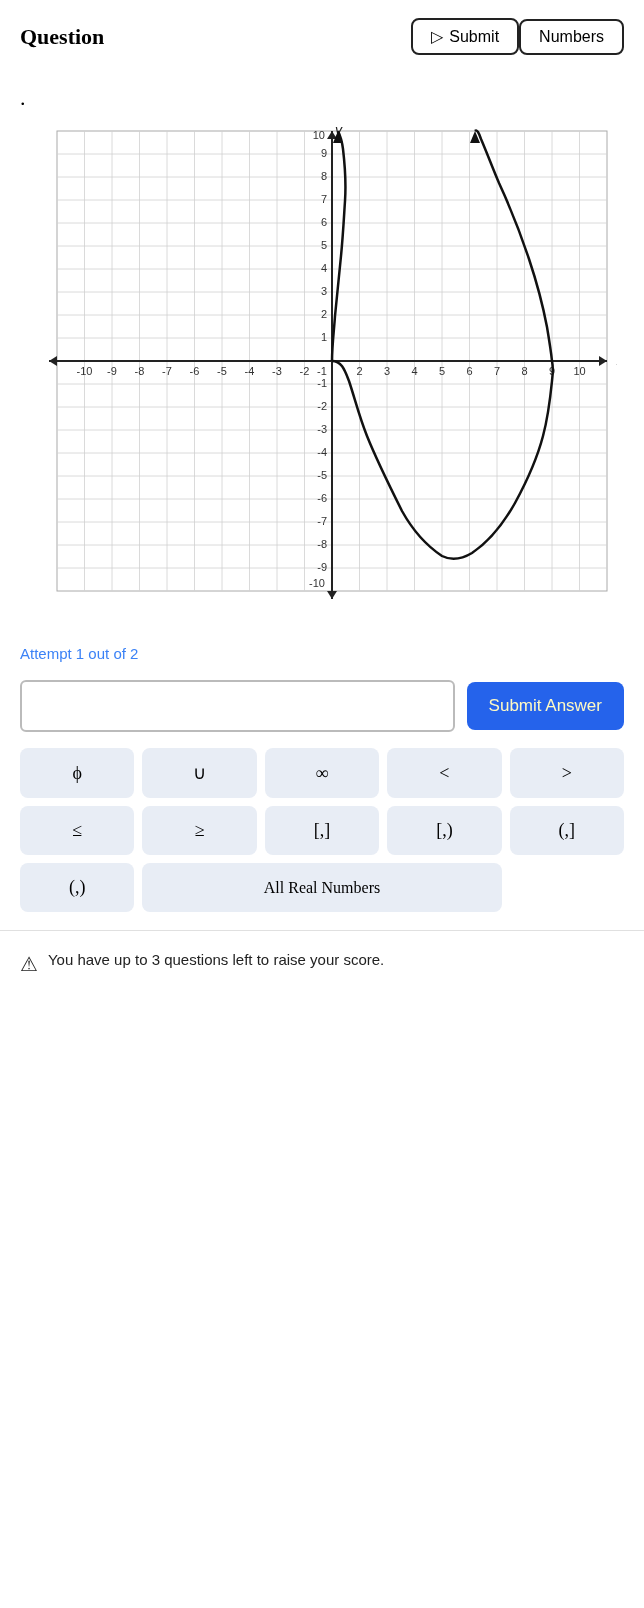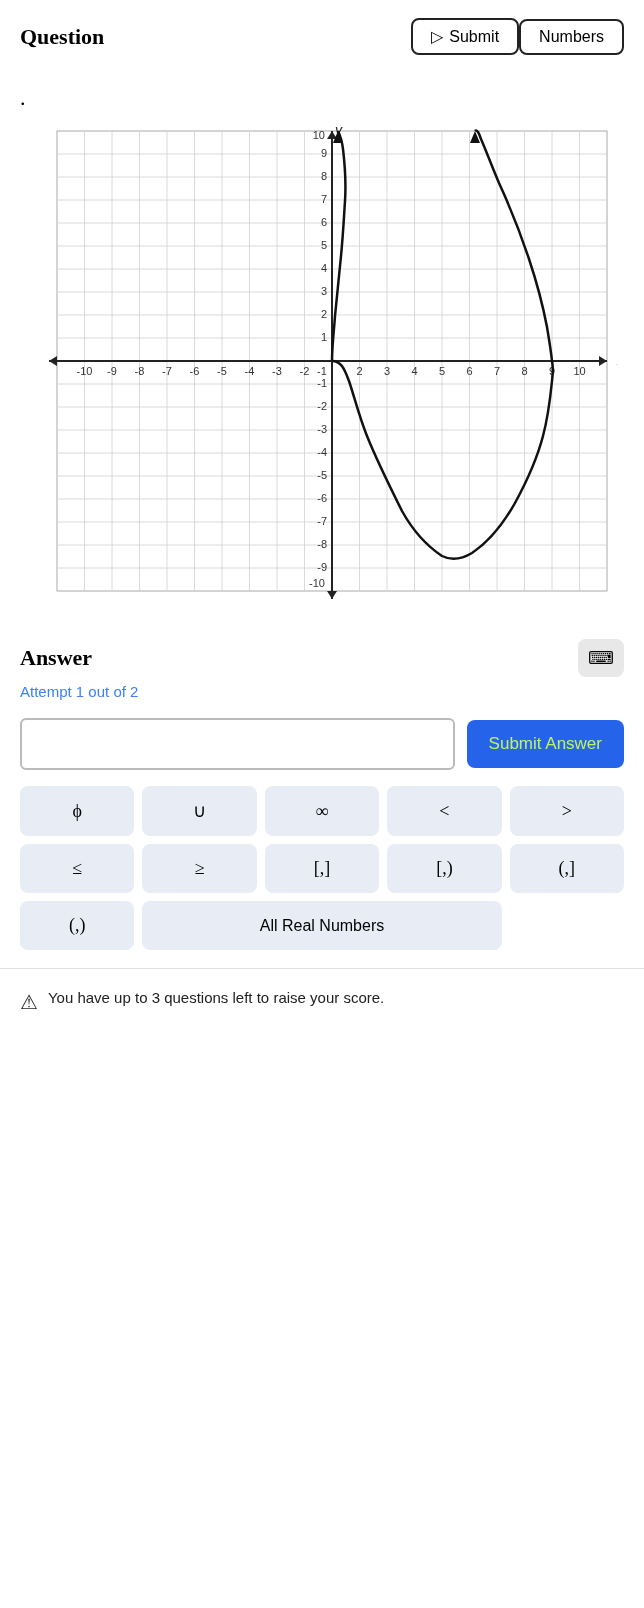--- a/index.html
+++ b/index.html
@@ -81,21 +81,21 @@
       flex: 1;
       border: 2px solid #bbb;
       border-radius: 6px;
       height: 52px;
       font-size: 18px;
       padding: 0 10px;
       font-family: Arial, sans-serif;
     }
     .submit-btn {
       background: #2563eb;
-      color: #bef264;
+      color: #fef9c3;
       border: none;
       border-radius: 8px;
       padding: 14px 22px;
       font-size: 17px;
       cursor: pointer;
       font-family: Arial, sans-serif;
       white-space: nowrap;
     }
     .symbol-grid {
       margin-top: 16px;
@@ -113,21 +113,21 @@
       font-family: Georgia, serif;
       text-align: center;
     }
     .symbol-btn-wide {
       background: #e8edf5;
       border: none;
       border-radius: 8px;
       padding: 14px 0;
       font-size: 16px;
       cursor: pointer;
-      font-family: Liberation Sans, sans-serif;
+      font-family: Liberation Serif, serif;
       text-align: center;
       grid-column: span 3;
     }
     .bottom-notice {
       display: flex;
       align-items: flex-start;
       gap: 10px;
       padding: 20px 20px 20px 20px;
       margin-top: 18px;
       border-top: 1px solid #e0e0e0;
@@ -303,26 +303,20 @@
              C 310,175 312,155 314,135
              C 316,115 317,95 318,80
              C 319,65 318,45 316,28
              C 315,20 313,14 311,10" fill="none" stroke="#111" stroke-width="2.5"></path>
     <polygon points="311,10 306,22 316,22" fill="#111"></polygon>
 
   </svg>
 </div>
 
 <div class="answer-section">
-  <div class="answer-title">
-    <span>Answer</span>
-    <button class="keyboard-icon-btn">
-      <span>⌨</span>
-    </button>
-  </div>
   <div class="attempt-text">Attempt 1 out of 2</div>
 
   <div class="answer-input-row">
     <input class="answer-input" type="text" placeholder="" style="">
     <button class="submit-btn">
       <span>Submit Answer</span>
     </button>
   </div>
 
   <div class="symbol-grid">

